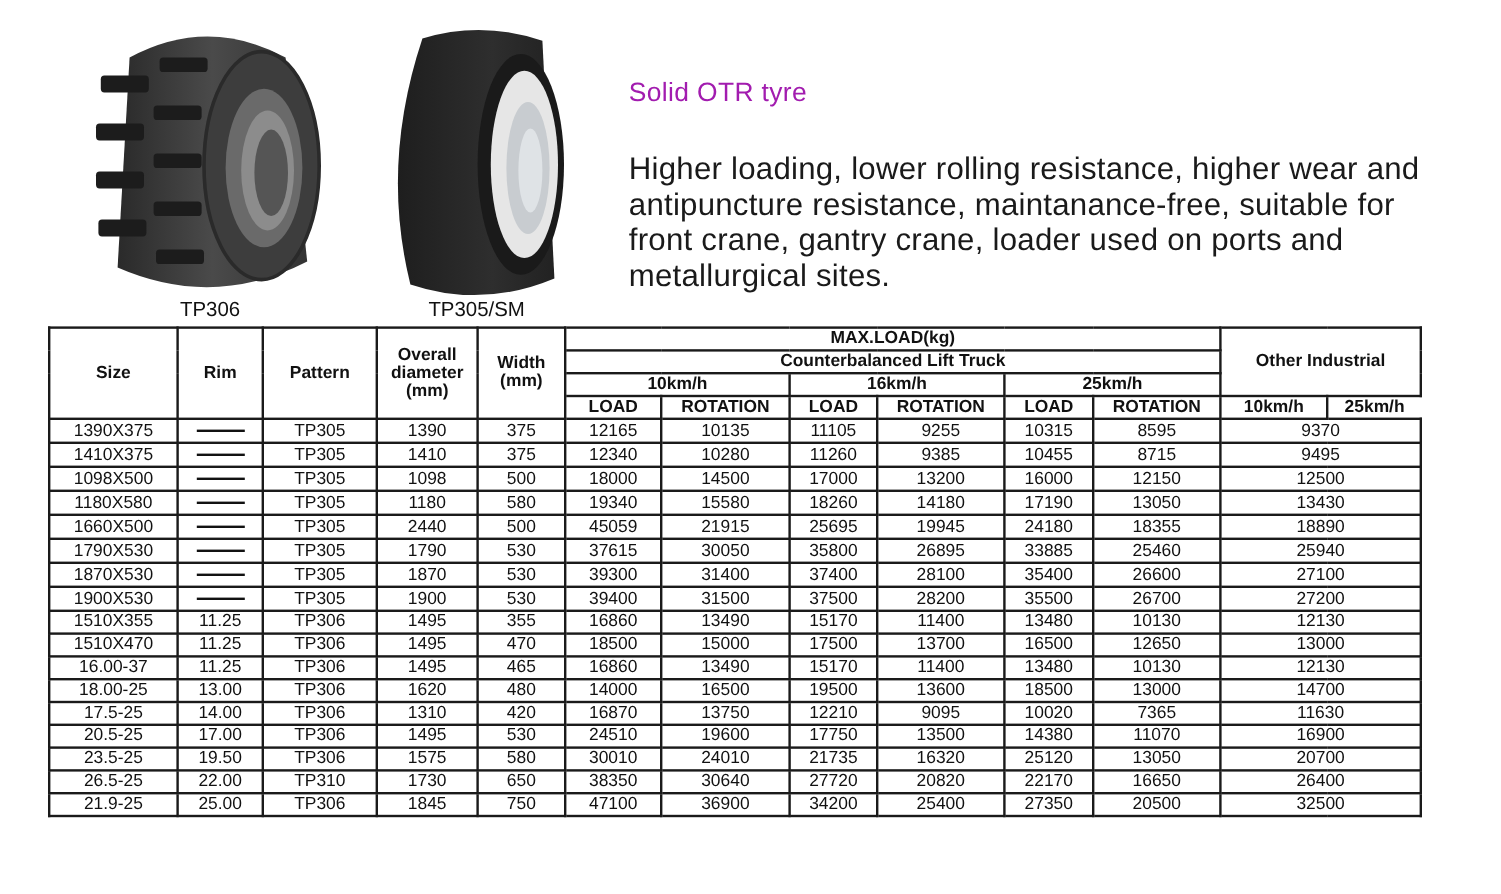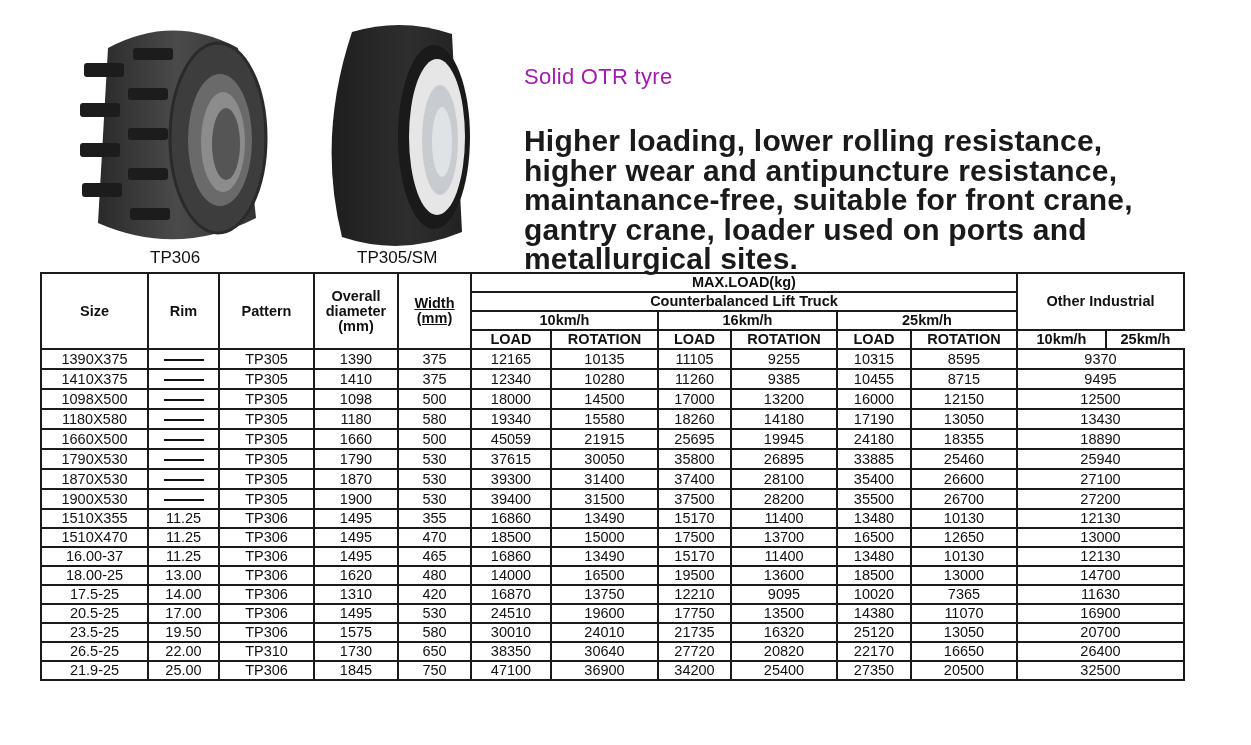--- a/index.html
+++ b/index.html
@@ -2,21 +2,21 @@
 <html><head>
 <meta charset="utf-8">
 <style>
   html, body { margin:0; padding:0; background:#ffffff; }
   body { width:1251px; height:745px; position:relative; overflow:hidden; font-family:"Liberation Sans", sans-serif; color:#111; }
 
   .tyre-photo { position:absolute; }
   .caption { position:absolute; font-size:17px; color:#111; font-family:"Liberation Sans", sans-serif; }
 
   .title { position:absolute; left:524px; top:64px; font-size:22px; color:#a21caf; letter-spacing:0.3px; }
-  .desc { position:absolute; left:524px; top:126px; width:660px; font-size:30px; line-height:29.5px; color:#1a1a1a; letter-spacing:0.2px;font-weight:bold; }
+  .desc { position:absolute; left:524px; top:126px; width:660px; font-size:26px; line-height:29.5px; color:#1a1a1a; letter-spacing:0.2px; }
 
   table.spec { position:absolute; left:40px; top:272px; border-collapse:collapse; table-layout:fixed; font-size:14.5px; }
   table.spec td, table.spec th { border:2px solid #1a1a1a; padding:0; text-align:center; white-space:nowrap; overflow:hidden; }
   table.spec th { font-weight:bold; font-size:14.5px; line-height:15px; }
   table.spec thead tr { height:19px; }
   table.spec tbody tr.r20 { height:20px; }
   table.spec tbody tr.r19 { height:18.9px; }
   table.spec td { font-weight:normal; line-height:17px; }
   th.left { text-align:left; padding-left:2px; }
   th.open-right { border-right:none !important; border-bottom:none !important; }
@@ -86,21 +86,21 @@
       <col style="width:106px">
     <col style="width:89px">
       <col style="width:78px">
   </colgroup>
   <thead>
     <tr>
       <th rowspan="4">Size</th>
       <th rowspan="4">Rim</th>
       <th rowspan="4">Pattern</th>
       <th rowspan="4" style="white-space:normal; padding:0 2px;">Overall diameter (mm)</th>
-      <th rowspan="4" style="white-space:normal; padding:0 8px;text-decoration:underline;">Width (mm)</th>
+      <th rowspan="4" style="white-space:normal; padding:0 8px;">Width (mm)</th>
       <th colspan="6">MAX.LOAD(kg)</th>
       <th colspan="2" rowspan="3">Other Industrial</th>
     </tr>
     <tr>
       <th colspan="6">Counterbalanced Lift Truck</th>
     </tr>
     <tr>
       <th colspan="2">10km/h</th>
       <th colspan="2">16km/h</th>
       <th colspan="2">25km/h</th>
@@ -170,21 +170,21 @@
         <td>18260</td>
         <td>14180</td>
         <td>17190</td>
         <td>13050</td>
         <td colspan="2">13430</td>
       </tr>
       <tr class="r20">
         <td>1660X500</td>
         <td><span class="dash"></span></td>
         <td>TP305</td>
-        <td>1660</td>
+        <td>2440</td>
         <td>500</td>
         <td>45059</td>
         <td>21915</td>
         <td>25695</td>
         <td>19945</td>
         <td>24180</td>
         <td>18355</td>
         <td colspan="2">18890</td>
       </tr>
       <tr class="r20">

